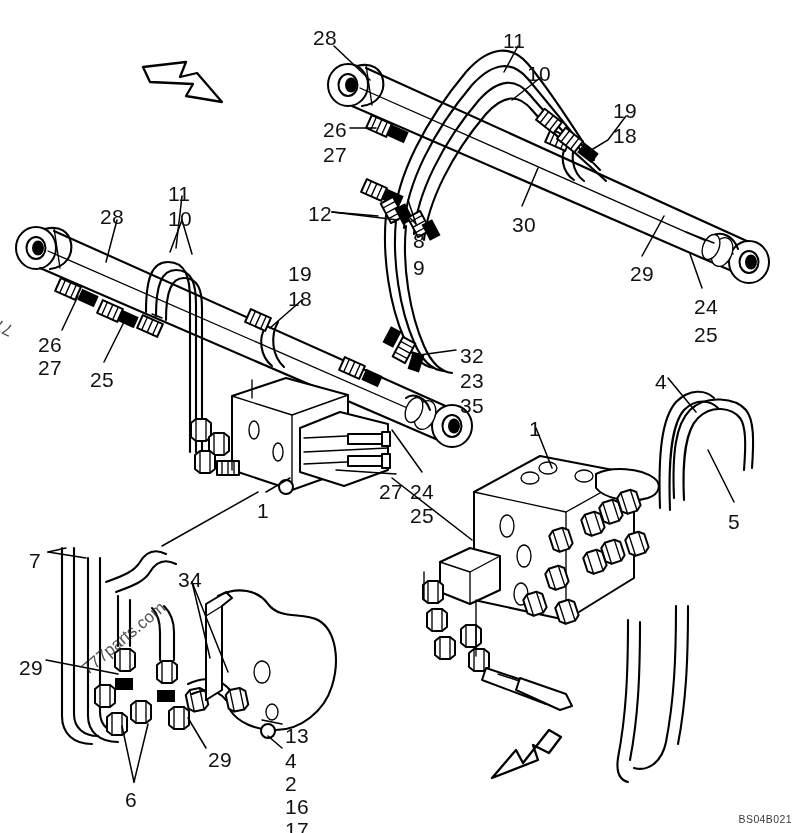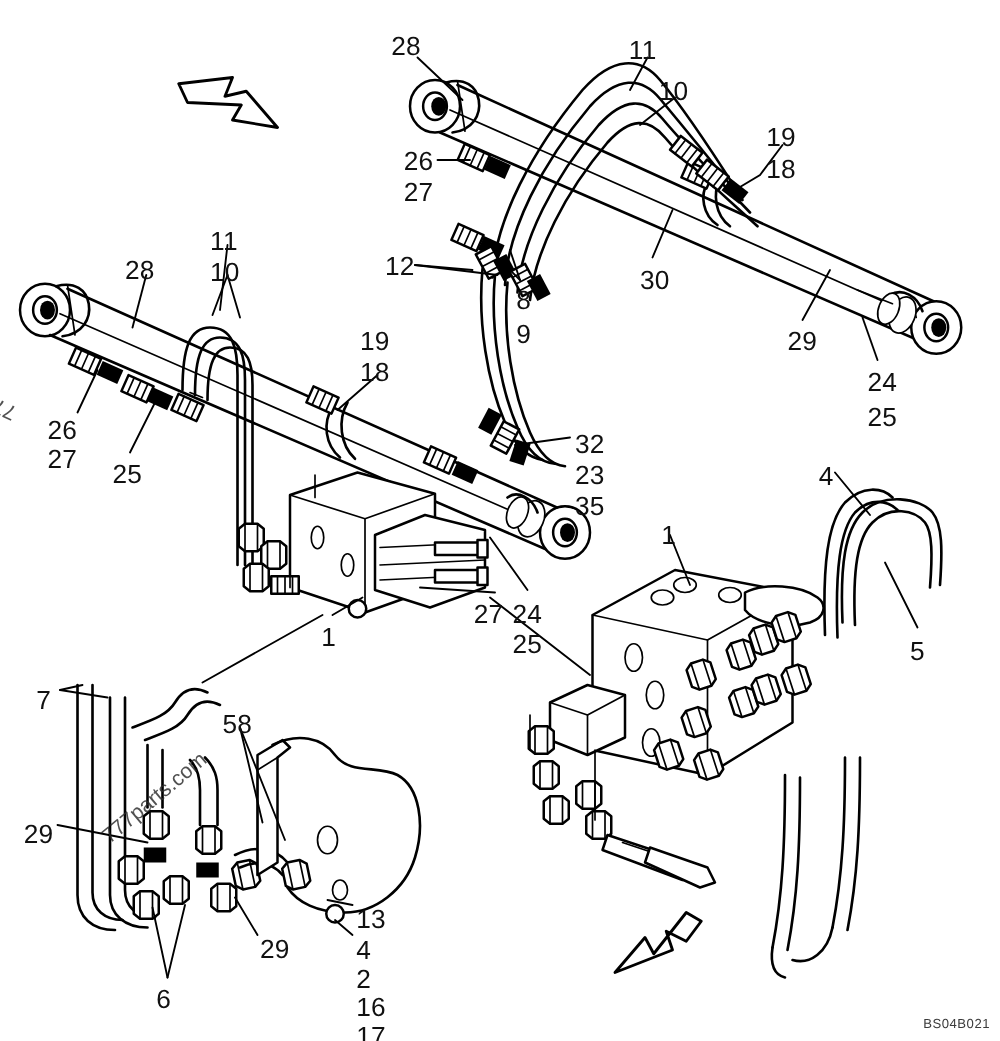--- a/index.html
+++ b/index.html
@@ -482,21 +482,21 @@
       <div class="callout" style="left: 460px; top: 370px;">23</div>
       <div class="callout" style="left: 460px; top: 395px;">35</div>
       <div class="callout" style="left: 379px; top: 481px;">27</div>
       <div class="callout" style="left: 410px; top: 481px;">24</div>
       <div class="callout" style="left: 410px; top: 505px;">25</div>
       <div class="callout" style="left: 257px; top: 500px;">1</div>
       <div class="callout" style="left: 529px; top: 418px;">1</div>
       <div class="callout" style="left: 655px; top: 371px;">4</div>
       <div class="callout" style="left: 728px; top: 511px;">5</div>
       <div class="callout" style="left: 29px; top: 550px;">7</div>
-      <div class="callout" style="left: 178px; top: 569px;">58</div>
+      <div class="callout" style="left: 178px; top: 569px;">34</div>
       <div class="callout" style="left: 19px; top: 657px;">29</div>
       <div class="callout" style="left: 208px; top: 749px;">29</div>
       <div class="callout" style="left: 125px; top: 789px;">6</div>
       <div class="callout" style="left: 285px; top: 725px;">13</div>
       <div class="callout" style="left: 285px; top: 750px;">4</div>
       <div class="callout" style="left: 285px; top: 773px;">2</div>
       <div class="callout" style="left: 285px; top: 796px;">16</div>
       <div class="callout" style="left: 285px; top: 819px;">17</div>
     </div>
 

